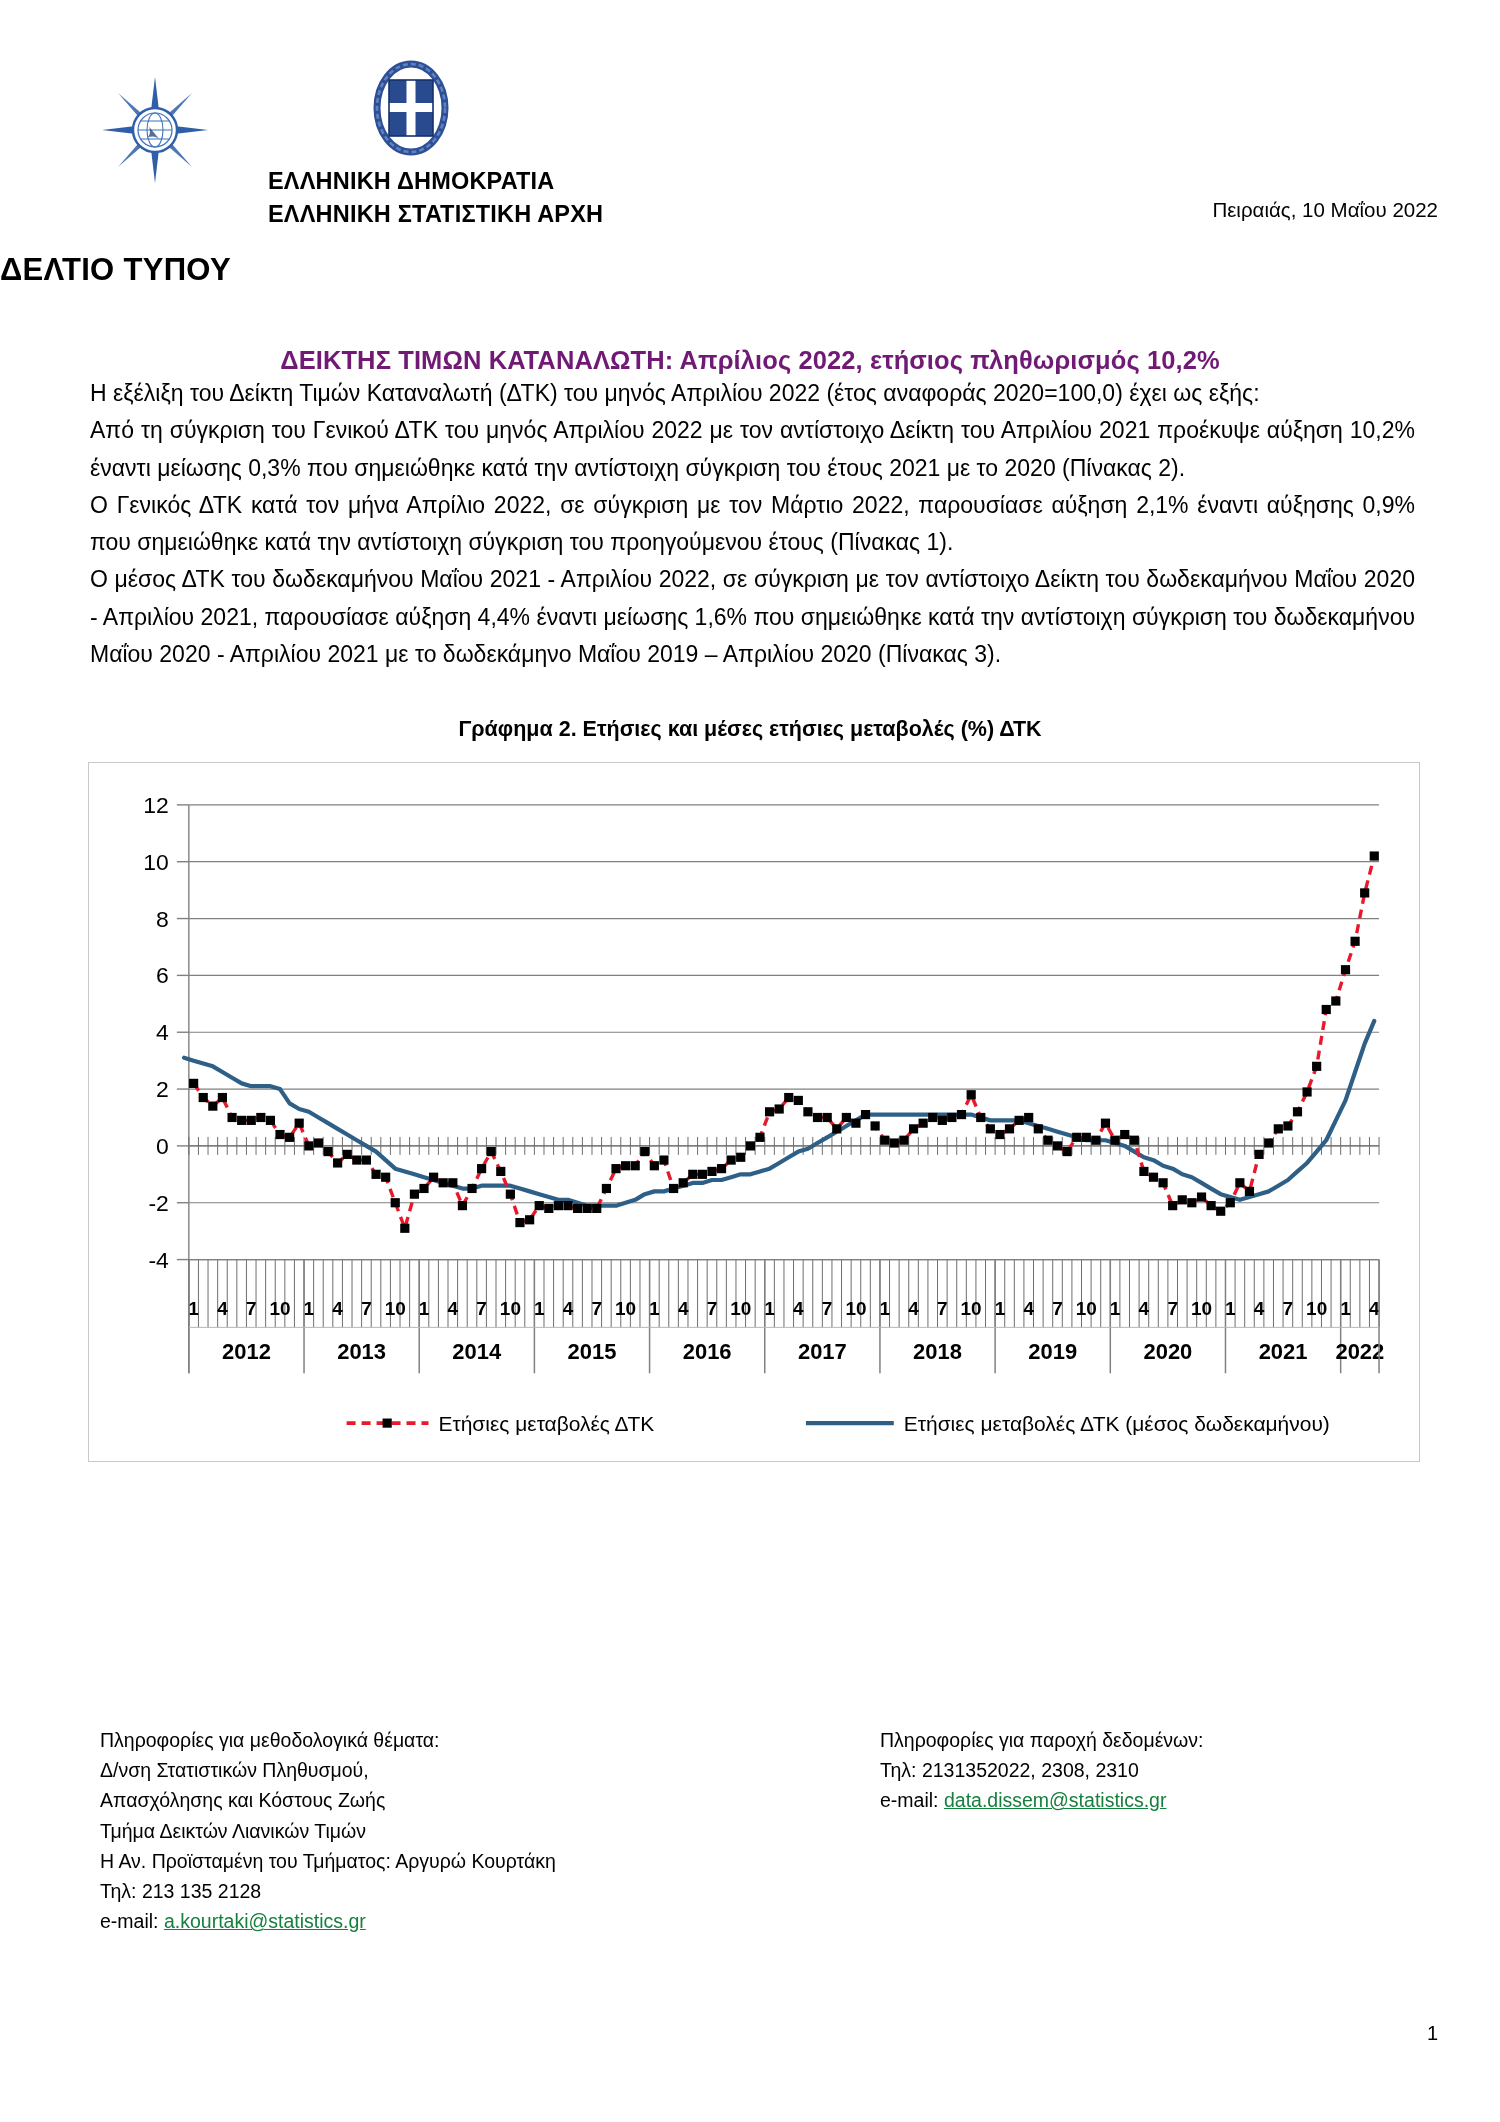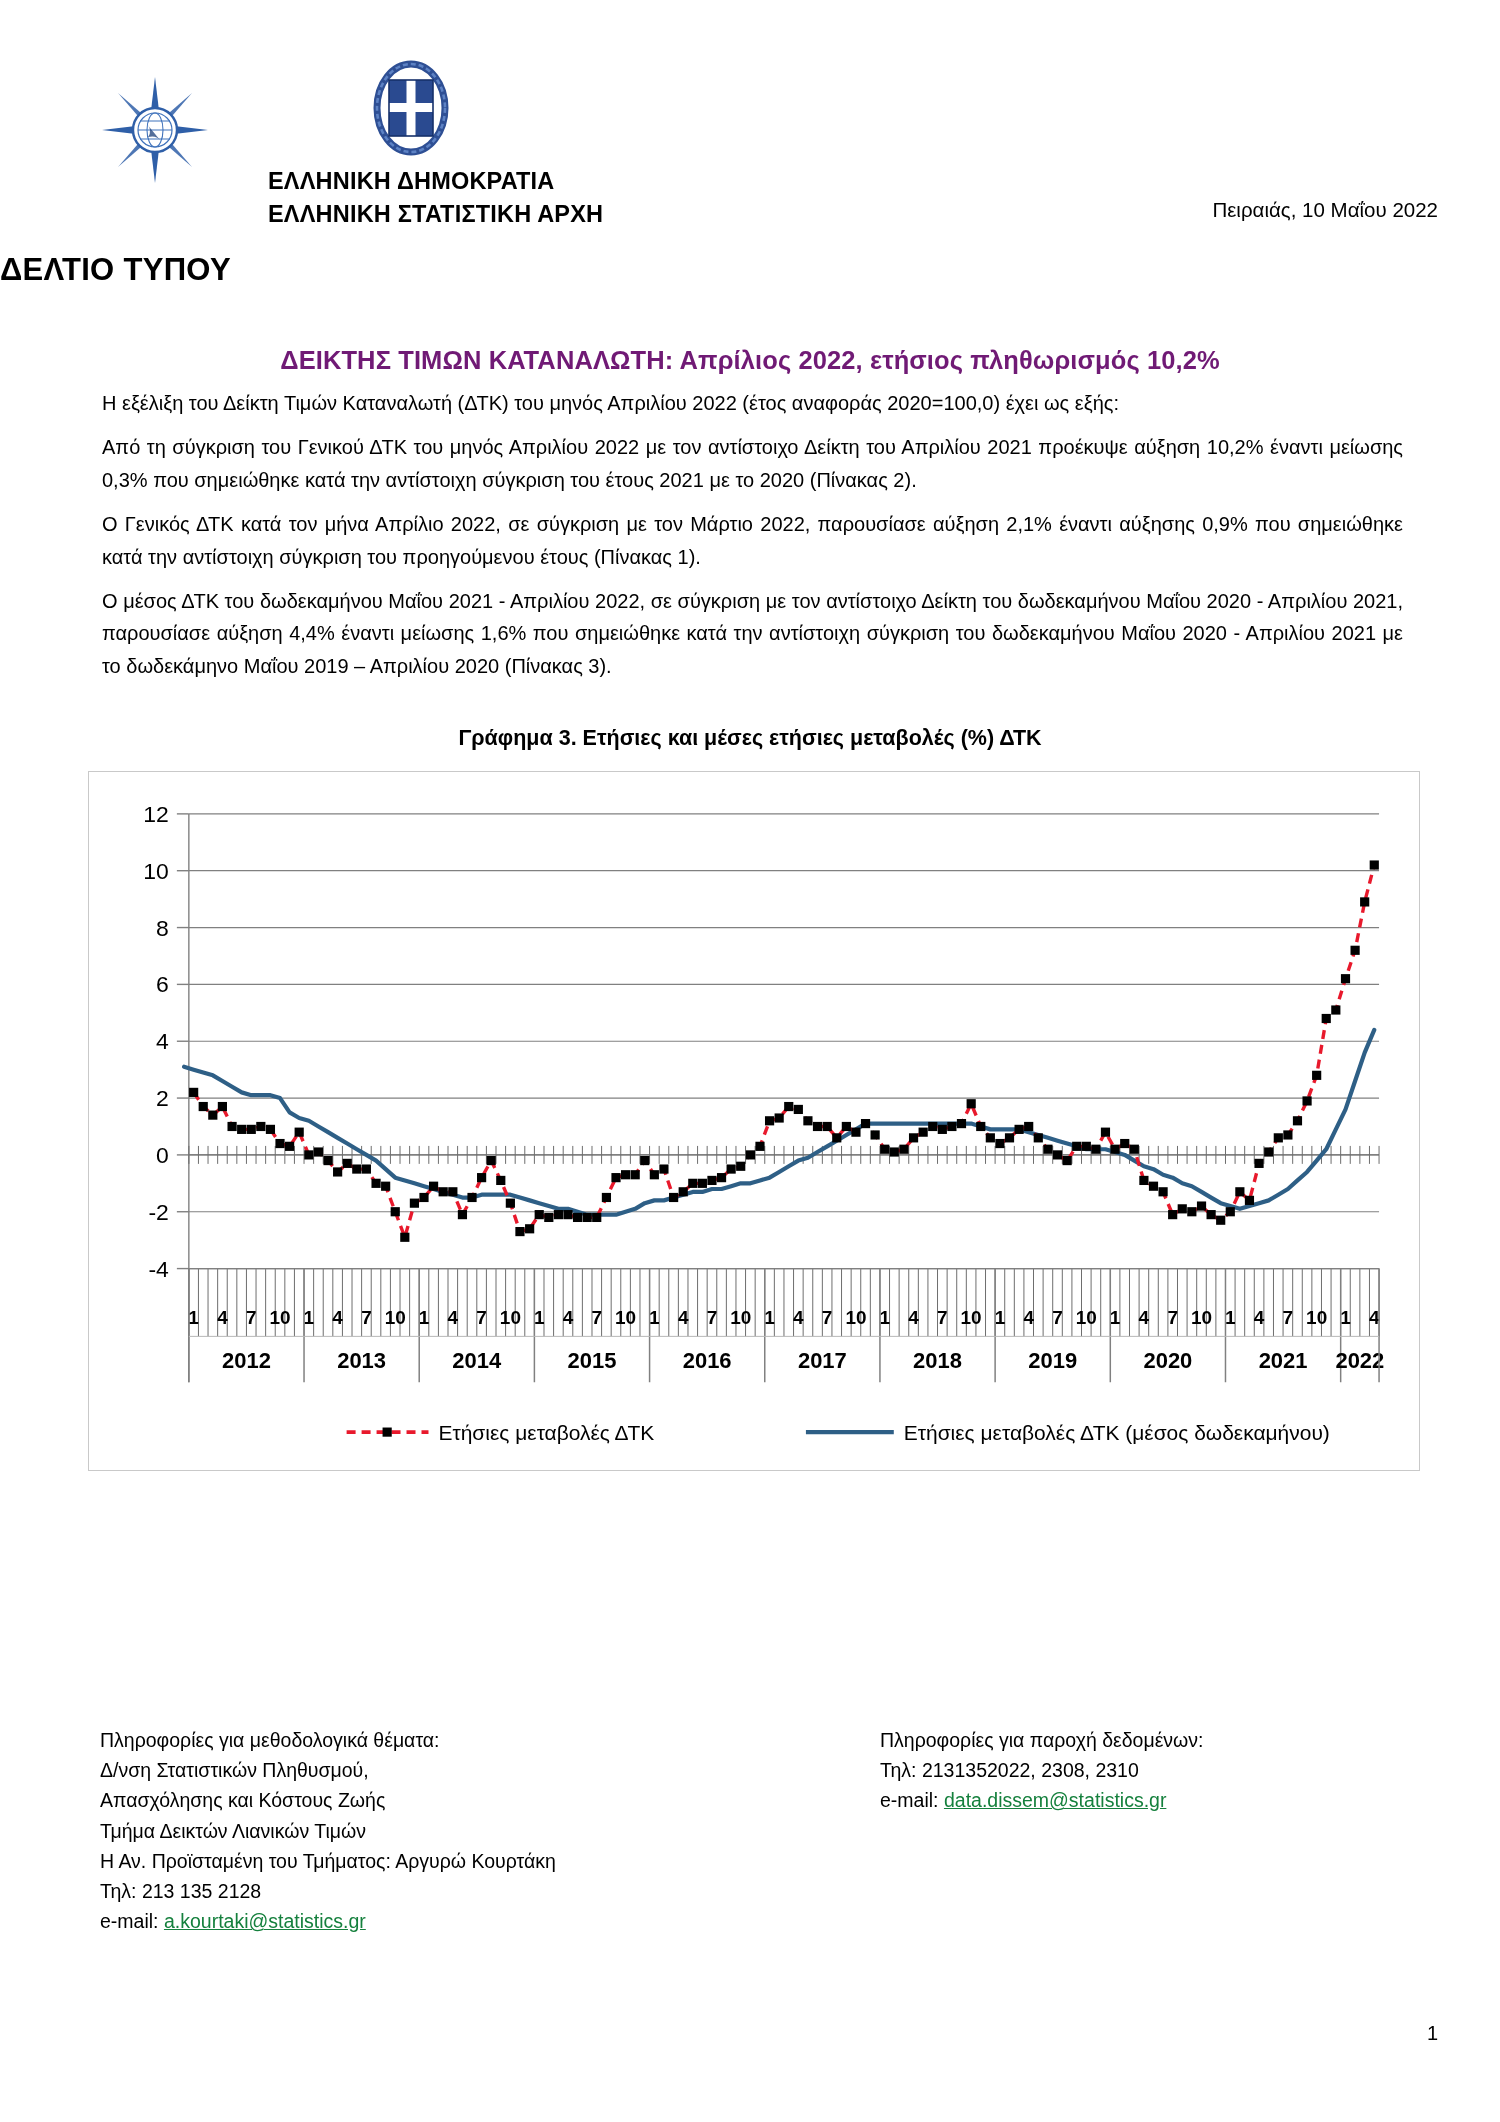--- a/index.html
+++ b/index.html
@@ -16,21 +16,21 @@
   .emblem-crest{position:absolute;left:372px;top:60px;width:78px;height:96px;}
   .org-lines{position:absolute;left:268px;top:165px;font-weight:bold;font-size:23.5px;letter-spacing:.2px;line-height:1.42;}
   .date-line{position:absolute;right:62px;top:198px;font-size:20.5px;white-space:nowrap;}
 
   
   .main-title{text-align:left;font-size:31px;font-weight:bold;margin-top:22px;letter-spacing:.3px;}
   .sub-title{text-align:center;font-size:25.5px;font-weight:bold;color:#701a75;margin-top:58px;letter-spacing:.1px;}
 
   
   .body-wrap{margin:0 85px 0 90px;}
-  p.para{font-size:20px;line-height:1.62;text-align:justify;margin:12px;}
+  p.para{font-size:23px;line-height:1.62;text-align:justify;margin:0;}
   .p1{margin-top:46px;}
   .p2{margin-top:32px;}
   .p3{margin-top:32px;}
   .p4{margin-top:32px;}
 
   
   .chart-title{text-align:center;font-size:21.5px;font-weight:bold;margin-top:44px;}
   .chart-box{position:relative;margin:20px 80px 0 88px;height:700px;border:1px solid #c9c9c9;background:#fff;box-sizing:border-box;}
   .chart-svg{display:block;width:100%;height:100%;}
 
@@ -90,21 +90,21 @@
   <div class="main-title">ΔΕΛΤΙΟ ΤΥΠΟΥ</div>
   <div class="sub-title">ΔΕΙΚΤΗΣ ΤΙΜΩΝ ΚΑΤΑΝΑΛΩΤΗ: Απρίλιος 2022, ετήσιος πληθωρισμός 10,2%</div>
 
   <div class="body-wrap">
     <p class="para p1">Η εξέλιξη του Δείκτη Τιμών Καταναλωτή (ΔΤΚ) του μηνός Απριλίου 2022 (έτος αναφοράς 2020=100,0) έχει ως εξής:</p>
     <p class="para p2">Από τη σύγκριση του Γενικού ΔΤΚ του μηνός Απριλίου 2022 με τον αντίστοιχο Δείκτη του Απριλίου 2021 προέκυψε αύξηση 10,2% έναντι μείωσης 0,3% που σημειώθηκε κατά την αντίστοιχη σύγκριση του έτους 2021 με το 2020 (Πίνακας 2).</p>
     <p class="para p3">Ο Γενικός ΔΤΚ κατά τον μήνα Απρίλιο 2022, σε σύγκριση με τον Μάρτιο 2022, παρουσίασε αύξηση 2,1% έναντι αύξησης 0,9% που σημειώθηκε κατά την αντίστοιχη σύγκριση του προηγούμενου έτους (Πίνακας 1).</p>
     <p class="para p4">Ο μέσος ΔΤΚ του δωδεκαμήνου Μαΐου 2021 - Απριλίου 2022, σε σύγκριση με τον αντίστοιχο Δείκτη του δωδεκαμήνου Μαΐου 2020 - Απριλίου 2021, παρουσίασε αύξηση 4,4% έναντι μείωσης 1,6% που σημειώθηκε κατά την αντίστοιχη σύγκριση του δωδεκαμήνου Μαΐου 2020 - Απριλίου 2021 με το δωδεκάμηνο Μαΐου 2019 – Απριλίου 2020 (Πίνακας 3).</p>
   </div>
 
-  <div class="chart-title">Γράφημα 3. Ετήσιες και μέσες ετήσιες μεταβολές (%) ΔΤΚ</div>
+  <div class="chart-title">Γράφημα 2. Ετήσιες και μέσες ετήσιες μεταβολές (%) ΔΤΚ</div>
 
   <div class="chart-box">
     <svg class="chart-svg" id="cpi-chart" viewBox="0 0 1332 700" preserveAspectRatio="none">
         <line x1="100" y1="498" x2="1292" y2="498" stroke="#808080" stroke-width="1.2"></line>
         <line x1="88" y1="498" x2="100" y2="498" stroke="#808080" stroke-width="1.4"></line>
         <text x="80" y="506" text-anchor="end" font-family="&quot;Liberation Sans&quot;, sans-serif" font-size="23" fill="#000">-4</text>
         <line x1="100" y1="441" x2="1292" y2="441" stroke="#808080" stroke-width="1.2"></line>
         <line x1="88" y1="441" x2="100" y2="441" stroke="#808080" stroke-width="1.4"></line>
         <text x="80" y="449" text-anchor="end" font-family="&quot;Liberation Sans&quot;, sans-serif" font-size="23" fill="#000">-2</text>
         <line x1="100" y1="384" x2="1292" y2="384" stroke="#808080" stroke-width="1.6"></line>

